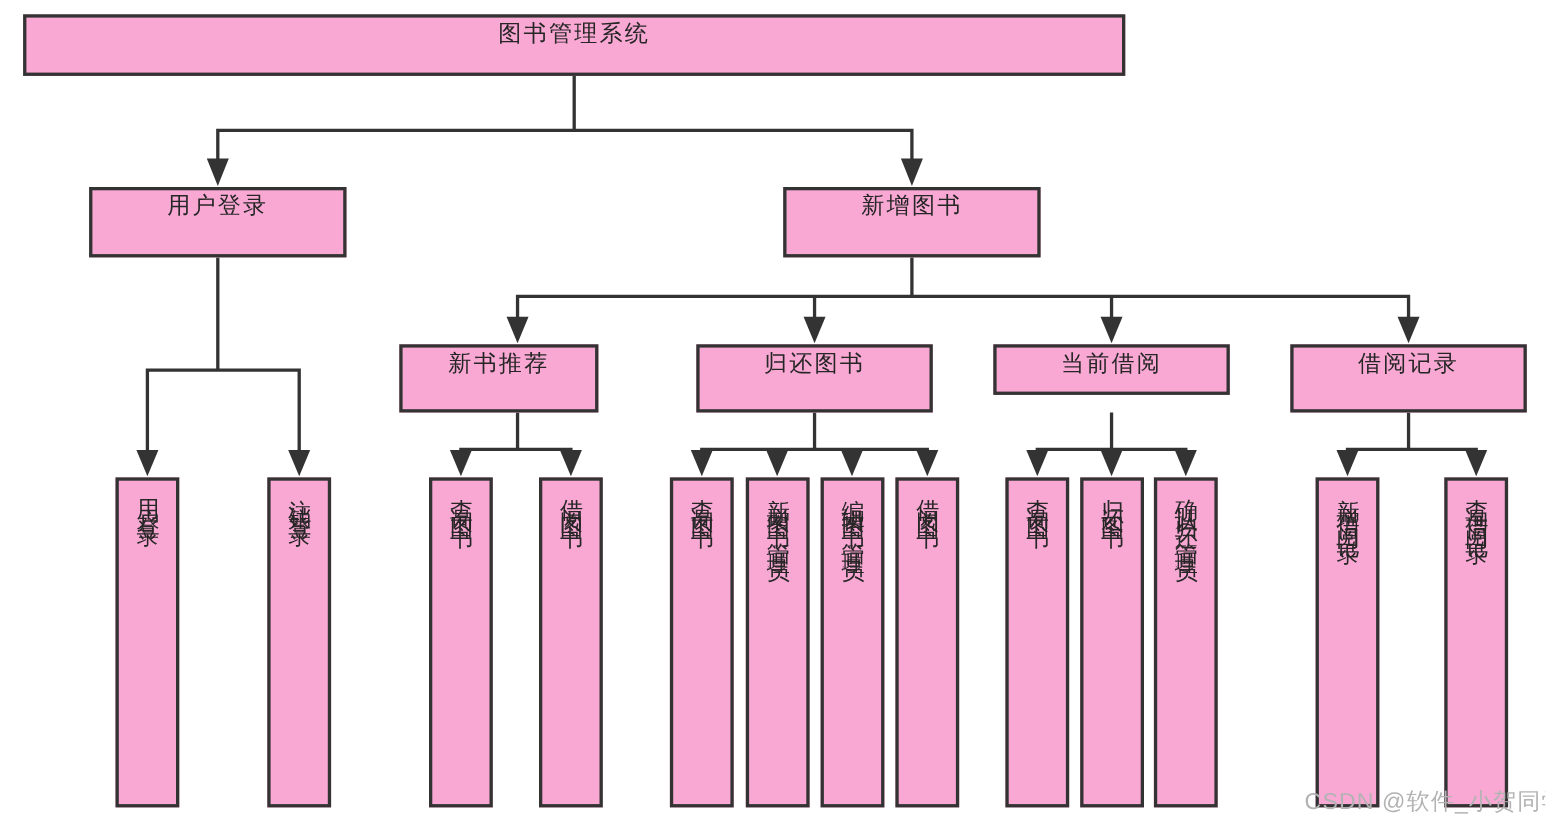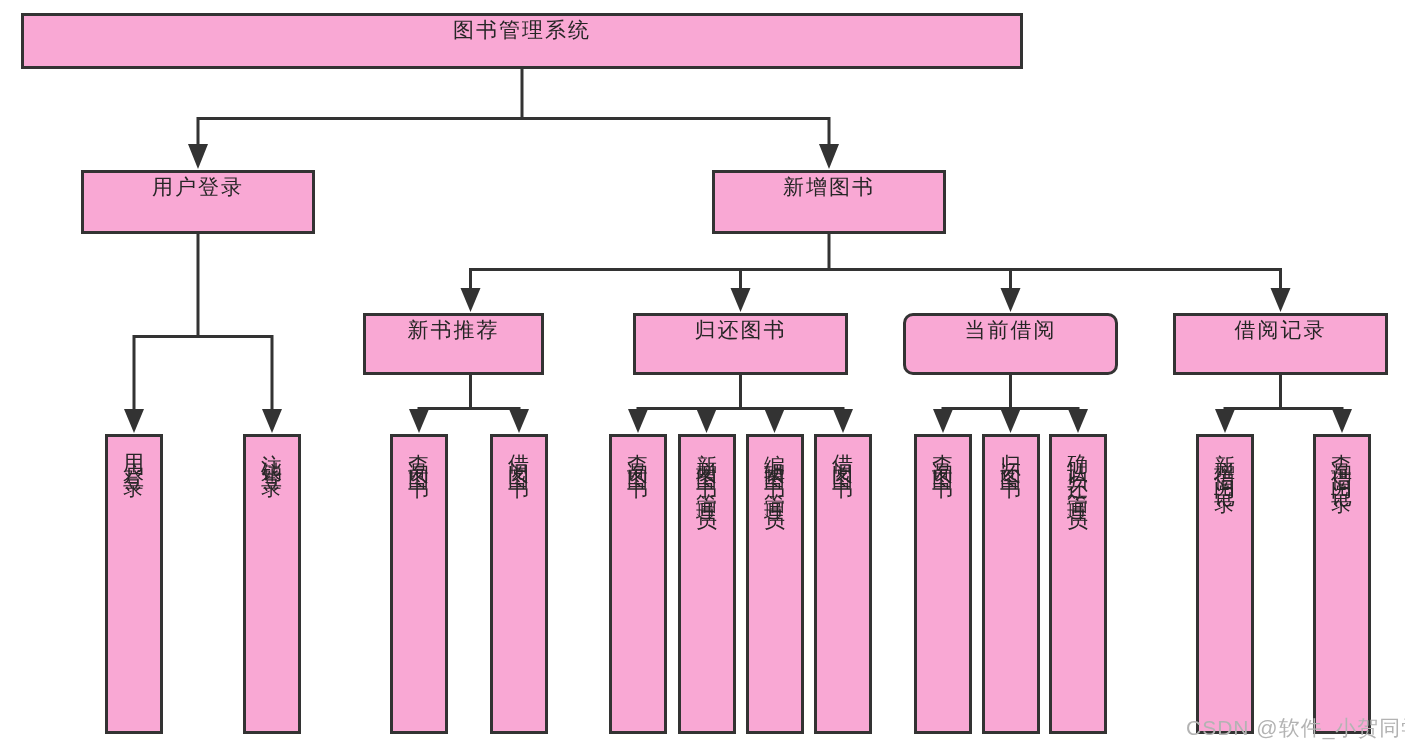--- a/index.html
+++ b/index.html
@@ -89,21 +89,21 @@
   <div class="node" style="left:712px;top:170px;width:234px;height:64px;">
     <span>新增图书</span>
   </div>
 
   <div class="node" style="left:363px;top:313px;width:181px;height:62px;">
     <span>新书推荐</span>
   </div>
   <div class="node" style="left:633px;top:313px;width:215px;height:62px;">
     <span>归还图书</span>
   </div>
-  <div class="node" style="left:903px;top:313px;width:215px;height:62px;border-radius:10px;">
+  <div class="node" style="left:903px;top:313px;width:215px;height:46px;">
     <span>当前借阅</span>
   </div>
   <div class="node" style="left:1173px;top:313px;width:215px;height:62px;">
     <span>借阅记录</span>
   </div>
 
   <div class="node leaf" style="left:105px;top:434px;width:58px;height:300px;">
     <span>用户登录</span>
   </div>
   <div class="node leaf" style="left:243px;top:434px;width:58px;height:300px;">

